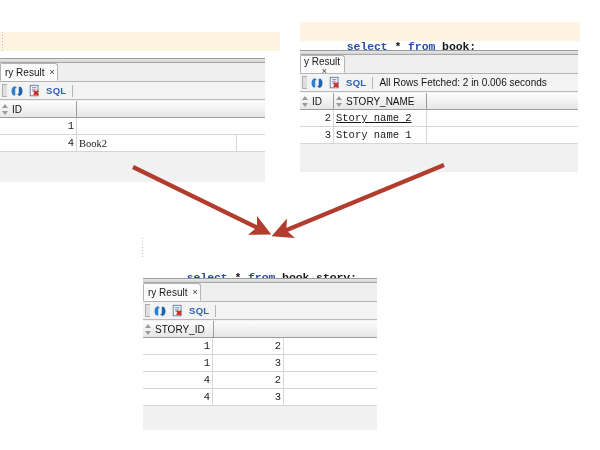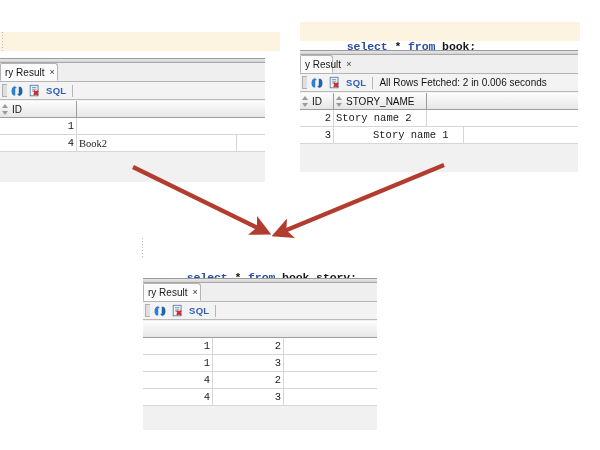--- a/index.html
+++ b/index.html
@@ -211,21 +211,21 @@
   <div class="panel" style="left:300px;top:14px;width:300px;">
 
     <div class="sql-editor hl" style="left:0;top:8px;width:280px;height:19px;">
       <span class="kw">select</span><span> </span><span class="star">*</span><span> </span><span class="kw">from</span><span> </span><span>book;</span>
     </div>
 
     <div class="results-frame" style="left:0;top:36px;width:278px;height:122px;">
       <div class="frame-topline"></div>
 
       <div class="tabstrip">
-        <div class="tab" style="width:33px;">
+        <div class="tab" style="width:45px;flex-direction:column;">
           <span class="tab-label">y Result</span>
           <span class="tab-close">×</span>
         </div>
       </div>
 
       <div class="toolbar" style="top:23px;">
         <span class="tb-sliver"></span>
         <svg class="ico" width="14" height="14" viewBox="0 0 16 16">
           <path d="M4 3 C1 5 1 11 4 13 L6 13 L6 3 Z" fill="#2f7fd1"></path>
           <path d="M12 3 C15 5 15 11 12 13 L10 13 L10 3 Z" fill="#1f63ad"></path>
@@ -251,26 +251,26 @@
             <span>ID</span>
           </div>
           <div class="gh-cell" style="width:93px;">
             <span class="sortglyph"></span>
             <span>STORY_NAME</span>
           </div>
           <div class="gh-cell filler"></div>
         </div>
         <div class="grid-row">
           <div class="gr-cell num" style="width:34px;">2</div>
-          <div class="gr-cell txt" style="width:93px;">Story name 2</div>
+          <div class="gr-cell txt" style="width:93px;text-decoration:underline;">Story name 2</div>
           <div class="gr-cell filler"></div>
         </div>
         <div class="grid-row">
           <div class="gr-cell num" style="width:34px;">3</div>
-          <div class="gr-cell txt" style="width:93px;margin-left:37px;">Story name 1</div>
+          <div class="gr-cell txt" style="width:93px;">Story name 1</div>
           <div class="gr-cell filler"></div>
         </div>
       </div>
     </div>
   </div>
 
   <div class="panel" style="left:140px;top:230px;width:240px;">
 
     <div class="sql-editor" style="left:0;top:8px;width:240px;height:19px;">
       <span class="gutter-dots"></span>
@@ -301,20 +301,24 @@
           <line x1="4.5" y1="6" x2="9.5" y2="6" stroke="#7d94b8" stroke-width="1"></line>
           <line x1="4.5" y1="8" x2="8" y2="8" stroke="#7d94b8" stroke-width="1"></line>
           <path d="M7.5 8.5 l3.2 3.2 M10.7 8.5 l-3.2 3.2" stroke="#cf2a20" stroke-width="2.6" stroke-linecap="round"></path>
         </svg>
         <span class="tb-sql">SQL</span>
         <span class="tb-sep"></span>
       </div>
 
       <div class="grid" style="left:0;top:42px;width:234px;">
         <div class="grid-head">
+          <div class="gh-cell" style="width:71px;">
+            <span class="sortglyph"></span>
+            <span>STORY_ID</span>
+          </div>
           <div class="gh-cell filler"></div>
         </div>
         <div class="grid-row">
           <div class="gr-cell num" style="width:70px;">1</div>
           <div class="gr-cell num" style="width:71px;">2</div>
           <div class="gr-cell filler"></div>
         </div>
         <div class="grid-row">
           <div class="gr-cell num" style="width:70px;">1</div>
           <div class="gr-cell num" style="width:71px;">3</div>

